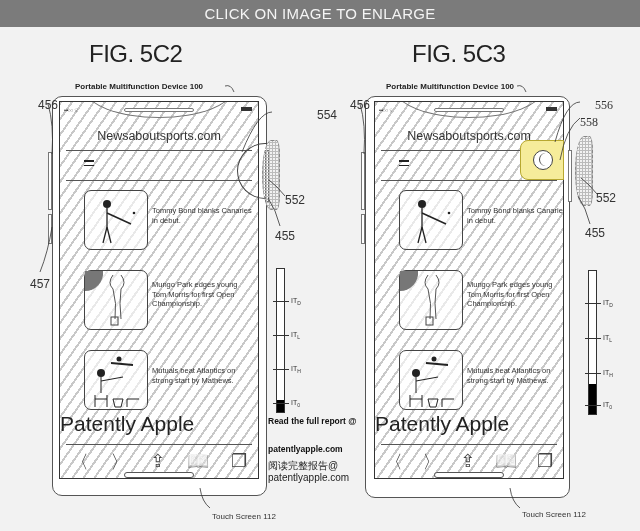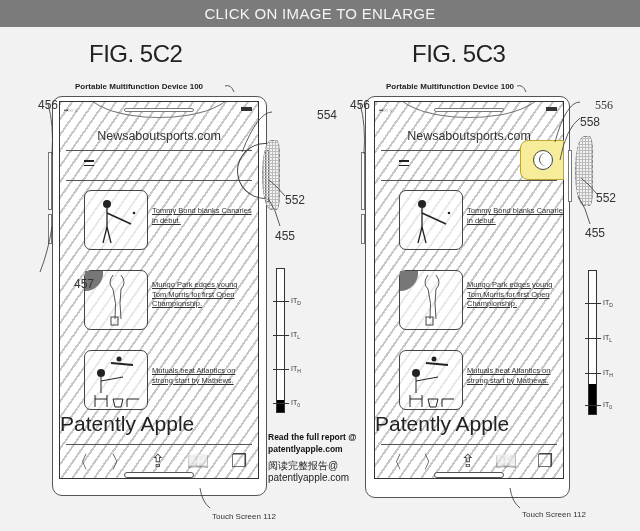--- a/index.html
+++ b/index.html
@@ -15,21 +15,21 @@
   .notch { position: absolute; top: -14px; left: 50%; transform: translateX(-50%); width: 150px; height: 30px; border: 1px solid #777; border-radius: 0 0 75px 75px / 0 0 30px 30px; border-top: none; }
   .speaker { position: absolute; top: 6px; left: 50%; transform: translateX(-50%); width: 70px; height: 4px; border: 1px solid #777; border-radius: 3px; background: #fff; }
   .status-left { position: absolute; top: 5px; left: 4px; font-size: 5px; letter-spacing: -0.5px; color: #333; }
   .battery { position: absolute; top: 5px; right: 6px; width: 11px; height: 4px; background: #333; }
   .site-title { position: absolute; top: 27px; left: 0; width: 100%; text-align: center; font-size: 12.5px; color: #333; }
   .divider { position: absolute; left: 6px; right: 6px; height: 1px; background: #555; }
   .hamburger { position: absolute; left: 24px; width: 10px; }
   .hamburger span { display: block; height: 1.5px; background: #222; margin-bottom: 3px; }
   .article { position: absolute; left: 24px; width: 170px; height: 66px; }
   .thumb { position: absolute; left: 0; top: 0; width: 64px; height: 60px; border: 1px solid #444; border-radius: 7px; background: rgba(255,255,255,0.6); }
-  .headline { position: absolute; left: 68px; top: 16px; font-size: 7.5px; line-height: 9.5px; color: #333; width: 100px; text-decoration: underline; }
+  .headline { position: absolute; left: 68px; top: 16px; font-size: 7.5px; line-height: 9.5px; color: #333; width: 100px; }
   .brand { position: absolute; left: 0; width: 100%; font-size: 21px; color: #222; }
   .toolbar { position: absolute; left: 0; width: 100%; display: flex; justify-content: space-around; font-size: 18px; color: #444; }
   .home-bar { position: absolute; left: 50%; transform: translateX(-50%); width: 70px; height: 6px; border: 1px solid #555; border-radius: 4px; background: #fff; }
   .ref { position: absolute; font-size: 12px; color: #333; }
   .gauge { position: absolute; width: 9px; height: 145px; border: 1px solid #333; background: #fff; }
   .gauge-fill { position: absolute; left: 0; bottom: 0; width: 100%; background: #000; }
   .tick { position: absolute; left: -4px; width: 16px; height: 1px; background: #333; }
   .tick-label { position: absolute; left: 18px; font-size: 7px; color: #333; top: -4px; white-space: nowrap; }
   .tick-label sub { font-size: 5px; }
   .side-btn { position: absolute; width: 4px; border: 1px solid #777; background: #fff; }
@@ -119,42 +119,42 @@
     <div class="home-bar" style="top:370px;"></div>
   </div>
   <div class="halo" style="left:184px; top:46px;"></div>
 </div>
 <div class="side-btn" style="left:48px; top:152px; height:58px;"></div>
 <div class="side-btn" style="left:48px; top:214px; height:30px;"></div>
 <div class="side-btn" style="left:265px; top:150px; height:52px;"></div>
 <div class="press" style="left:262px; top:140px;"></div>
 
 <div class="ref" style="left:38px; top:98px;">456</div>
-<div class="ref" style="left:30px; top:277px;margin-left:44px;">457</div>
+<div class="ref" style="left:30px; top:277px;">457</div>
 <div class="ref" style="left:273px; top:108px;margin-left:44px;">554</div>
 <div class="ref" style="left:285px; top:193px;">552</div>
 <div class="ref" style="left:275px; top:229px;">455</div>
 
 <div class="gauge" style="left:276px; top:268px;">
   <div class="gauge-fill" style="height:12px;"></div>
   <div class="tick" style="top:32px;">
       <span class="tick-label"><span>IT</span><sub>D</sub></span>
     </div>
   <div class="tick" style="top:66px;">
       <span class="tick-label"><span>IT</span><sub>L</sub></span>
     </div>
   <div class="tick" style="top:100px;">
       <span class="tick-label"><span>IT</span><sub>H</sub></span>
     </div>
   <div class="tick" style="top:134px;">
       <span class="tick-label"><span>IT</span><sub>0</sub></span>
     </div>
 </div>
 
-<div class="report bold" style="top:432px;">Read the full report @</div>
+<div class="report bold" style="top:416px;">Read the full report @</div>
 <div class="report bold" style="top:444px;">patentlyapple.com</div>
 <div class="report big" style="top:459px;">阅读完整报告@</div>
 <div class="report big" style="top:472px;">patentlyapple.com</div>
 
 <div class="touch-label" style="left:212px; top:512px;">Touch Screen 112</div>
 
 <div class="fig-title" style="left:412px;">FIG. 5C3</div>
 <div class="device-label" style="left:386px;">Portable Multifunction Device 100</div>
 
 <div class="device" style="left:365px; top:96px; width:205px; height:402px;">
@@ -226,21 +226,21 @@
     <div class="moon"></div>
   </div>
 </div>
 <div class="side-btn" style="left:361px; top:152px; height:58px;"></div>
 <div class="side-btn" style="left:361px; top:214px; height:30px;"></div>
 <div class="side-btn" style="left:568px; top:150px; height:52px;"></div>
 <div class="press" style="left:575px; top:136px;"></div>
 
 <div class="ref" style="left:350px; top:98px;">456</div>
 <div class="ref" style="left:595px; top:98px;font-family:Liberation Serif, serif;">556</div>
-<div class="ref" style="left:580px; top:115px;">558</div>
+<div class="ref" style="left:580px; top:115px;font-family:Liberation Serif, serif;">558</div>
 <div class="ref" style="left:596px; top:191px;">552</div>
 <div class="ref" style="left:585px; top:226px;">455</div>
 
 <div class="gauge" style="left:588px; top:270px;">
   <div class="gauge-fill" style="height:30px;"></div>
   <div class="tick" style="top:32px;">
       <span class="tick-label"><span>IT</span><sub>D</sub></span>
     </div>
   <div class="tick" style="top:67px;">
       <span class="tick-label"><span>IT</span><sub>L</sub></span>

